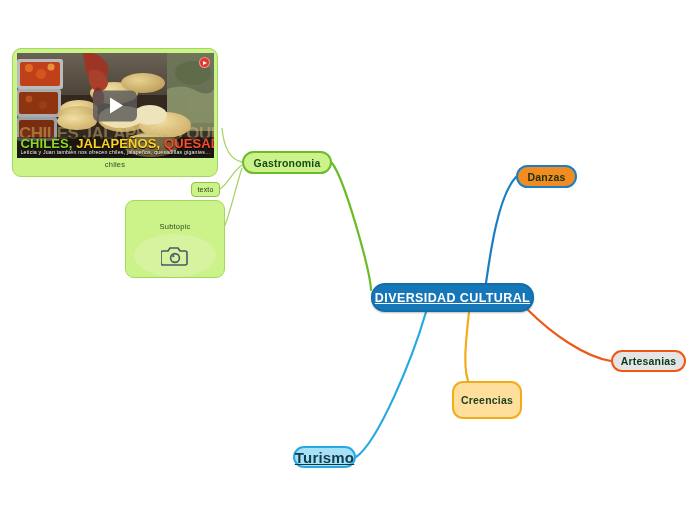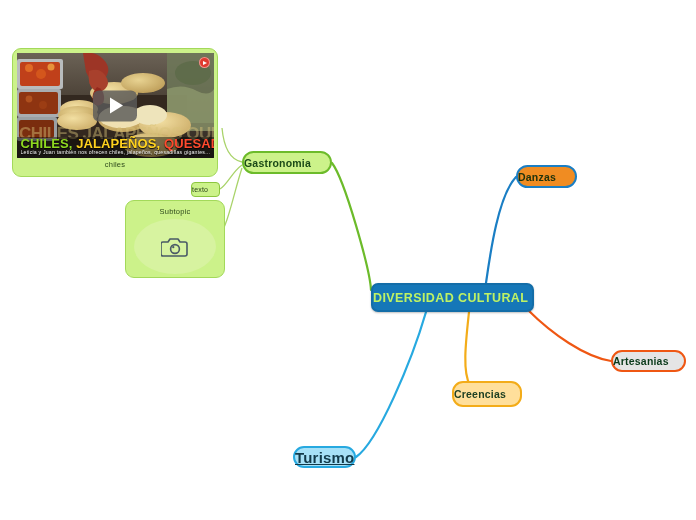--- a/index.html
+++ b/index.html
@@ -9,52 +9,53 @@
     font-family:"Liberation Sans", sans-serif;
     overflow:hidden;
     position:relative;
   }
   #canvas{position:absolute;inset:0;width:696px;height:520px;}
   #edges{position:absolute;left:0;top:0;width:696px;height:520px;pointer-events:none;}
 
   .node{
     position:absolute;
     box-sizing:border-box;
-    display:flex;align-items:center;justify-content:flex-start;
+    display:flex;align-items:center;justify-content:center;
     font-weight:bold;
     white-space:nowrap;
     letter-spacing:.2px;
   }
 
   
   #central{
     left:371px;top:283px;width:163px;height:29px;
-    background:#1577b8;border:2px solid #136da8;border-radius:7px;
-    color:#bef264;font-size:12.5px;letter-spacing:.4px;
+    background:#1577b8;border:2px solid #136da8;border-radius:14px;
+    color:#ffffff;font-size:12.5px;letter-spacing:.4px;
     box-shadow:0 1px 2px rgba(0,0,0,.25);
+    text-decoration:underline;
   }
 
   
   #n-gastronomia{
     left:242px;top:151px;width:90px;height:23px;
     background:#ccf28a;border:2px solid #6cbb2a;border-radius:12px;
     color:#1b4a17;font-size:10.5px;
   }
   #n-danzas{
     left:516px;top:165px;width:61px;height:23px;
     background:#f08c22;border:2px solid #1a7ec4;border-radius:12px;
     color:#20330c;font-size:10.5px;
   }
   #n-artesanias{
     left:611px;top:350px;width:75px;height:22px;
     background:#e5e5e5;border:2px solid #ef5713;border-radius:11px;
     color:#0a3a1a;font-size:10.5px;
   }
   #n-creencias{
-    left:452px;top:381px;width:70px;height:26px;
+    left:452px;top:381px;width:70px;height:38px;
     background:#ffdf9b;border:2px solid #f3ac19;border-radius:11px;
     color:#1f4023;font-size:10.5px;
   }
   #n-turismo{
     left:293px;top:446px;width:63px;height:22px;
     background:#a7e1f7;border:2px solid #27a9e0;border-radius:11px;
     color:#123a4a;font-size:15px;text-decoration:underline;
   }
 
   
@@ -62,21 +63,21 @@
     left:191px;top:182px;width:29px;height:15px;
     background:#ccf28a;border:1.5px solid #8cc63f;border-radius:4px;
     color:#29421a;font-size:7px;font-weight:normal;
   }
 
   
   #n-subtopic{
     left:125px;top:200px;width:100px;height:78px;
     background:#ccf28a;border:1.5px solid #a3d95a;border-radius:9px;
     flex-direction:column;justify-content:flex-start;
-    padding-top:5px;
+    padding-top:20px;
   }
   #n-subtopic .sub-title{
     font-size:7.5px;color:#2e4a1c;font-weight:normal;line-height:12px;
   }
   #n-subtopic .img-ellipse{
     margin-top:1px;
     width:82px;height:55px;border-radius:50%;
     background:#d7f3a0;
     display:flex;align-items:center;justify-content:center;
   }

